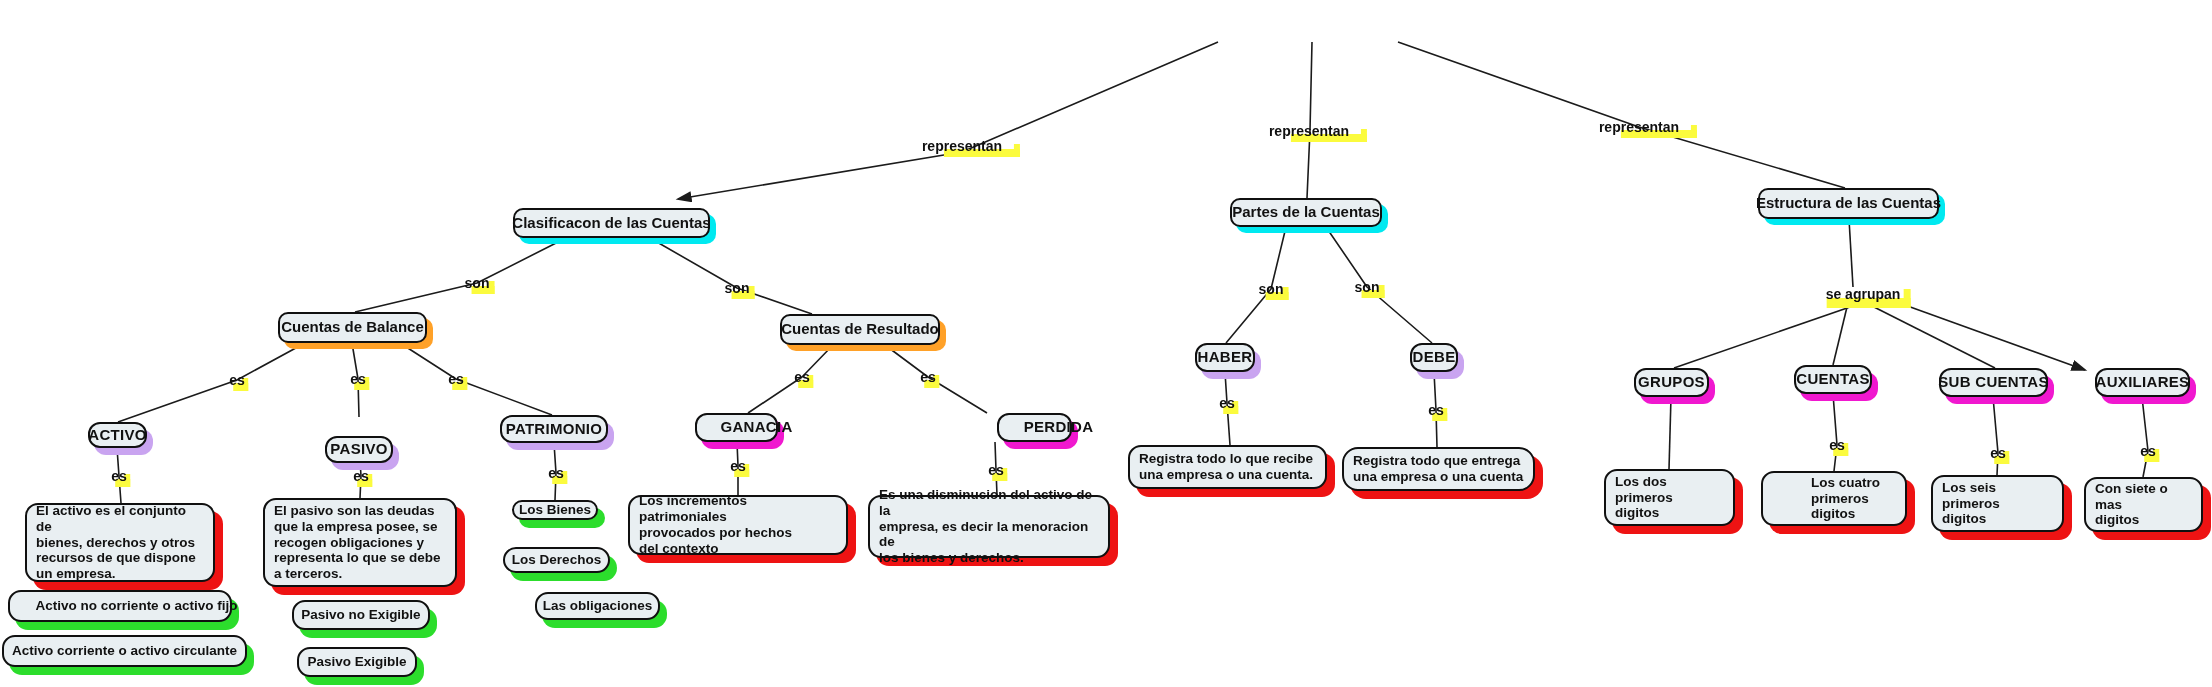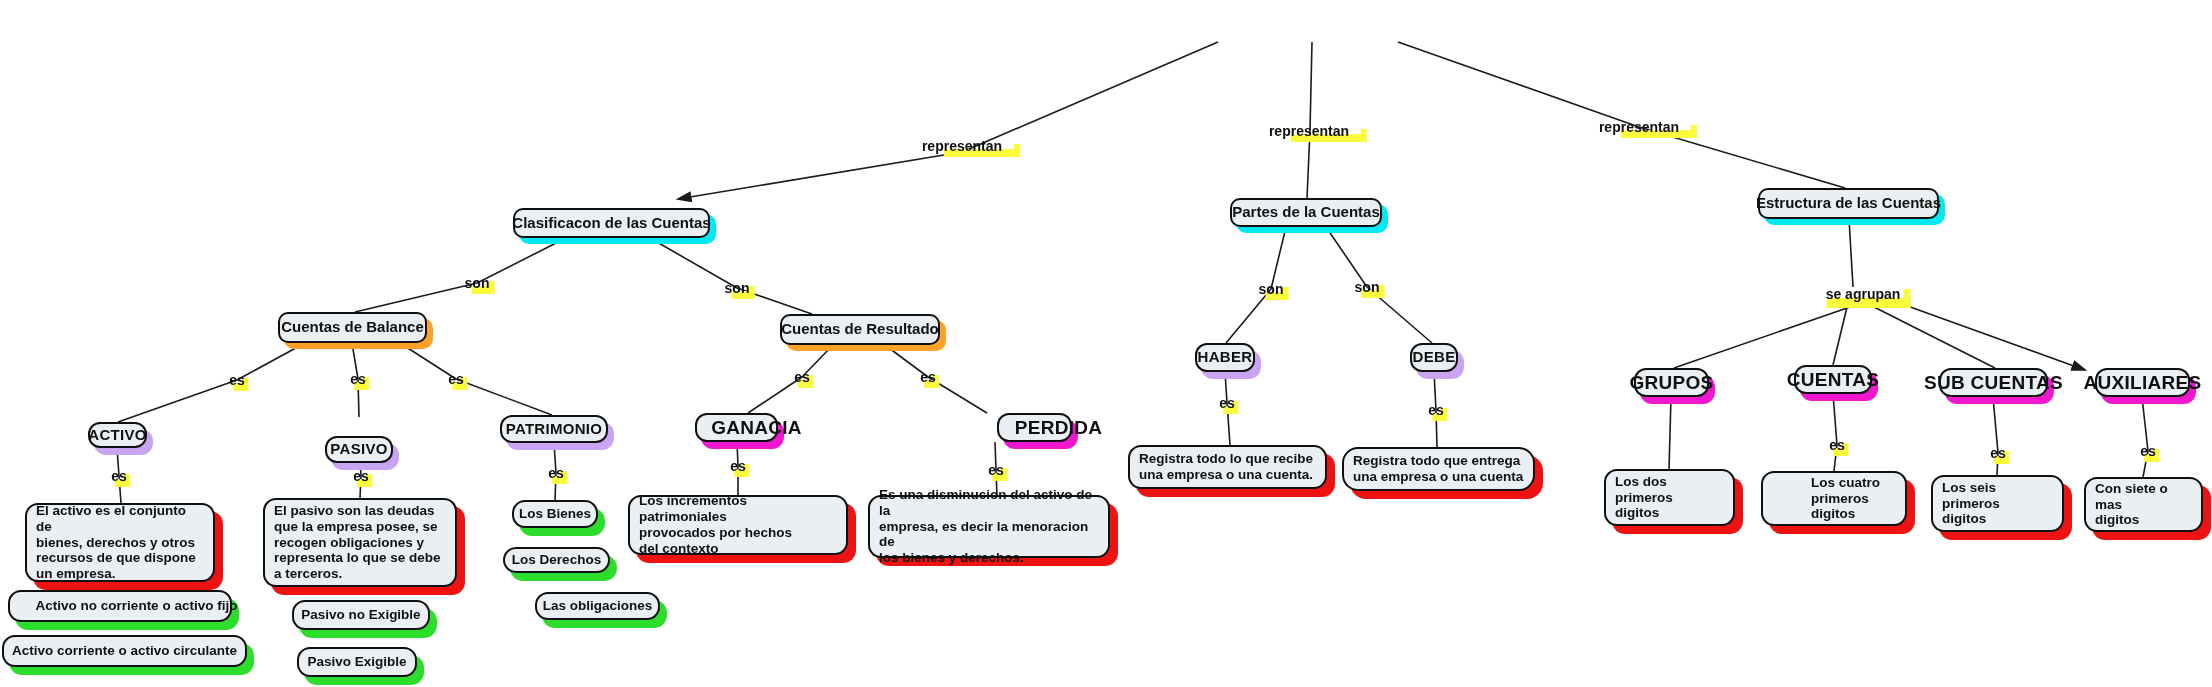--- a/index.html
+++ b/index.html
@@ -31,21 +31,21 @@
     font-weight: bold;
     display: flex;
     align-items: center;
     justify-content: center;
     text-align: center;
     line-height: 1.12;
   }
   .topic    { border-radius: 10px; font-size: 15px; box-shadow: 6px 6px 0 var(--cyan); padding: 0 8px; white-space: nowrap; }
   .subtopic { border-radius: 10px; font-size: 15px; box-shadow: 6px 6px 0 var(--orange); padding: 0 24px; white-space: nowrap; }
   .term     { border-radius: 12px; font-size: 15px; letter-spacing: .3px; box-shadow: 6px 7px 0 var(--purple); white-space: nowrap; }
-  .term2    { border-radius: 12px; font-size: 19px; letter-spacing: .3px; box-shadow: 6px 7px 0 var(--magenta); white-space: nowrap; }
+  .term2    { border-radius: 12px; font-size: 15px; letter-spacing: .3px; box-shadow: 6px 7px 0 var(--magenta); white-space: nowrap; }
   .desc     { border-radius: 13px; font-size: 13.5px; box-shadow: 8px 8px 0 var(--red);
               justify-content: flex-start; text-align: left; padding: 5px 9px;
               white-space: pre-line; line-height: 1.18; }
   .leaf     { border-radius: 13px; font-size: 13.5px; box-shadow: 7px 8px 0 var(--green); white-space: nowrap; padding: 0 6px; }
   .title-node {
     position: absolute;
     left: 988px; top: 2px; width: 649px; height: 38px;
     box-sizing: border-box;
     border: 2px solid #101010;
     border-radius: 13px;
@@ -176,21 +176,21 @@
       <div class="node desc" style="left: 1761px; top: 471px; width: 146px; height: 55px; padding-left: 48px;">Los cuatro primeros
 digitos</div>
       <div class="node desc" style="left: 1931px; top: 475px; width: 133px; height: 57px;">Los seis primeros
 digitos</div>
       <div class="node desc" style="left: 2084px; top: 477px; width: 119px; height: 55px;">Con siete o mas
 digitos</div>
       <div class="node leaf" style="left: 8px; top: 590px; width: 224px; height: 32px; padding-left: 39px;">Activo no corriente o activo fijo</div>
       <div class="node leaf" style="left: 2px; top: 635px; width: 245px; height: 32px;">Activo corriente o activo circulante</div>
       <div class="node leaf" style="left: 292px; top: 600px; width: 138px; height: 30px;">Pasivo no Exigible</div>
       <div class="node leaf" style="left: 297px; top: 647px; width: 120px; height: 30px;">Pasivo Exigible</div>
-      <div class="node leaf" style="left: 512px; top: 500px; width: 86px; height: 28px;">Los Bienes</div>
+      <div class="node leaf" style="left: 512px; top: 500px; width: 86px; height: 20px;">Los Bienes</div>
       <div class="node leaf" style="left: 503px; top: 547px; width: 107px; height: 26px;">Los Derechos</div>
       <div class="node leaf" style="left: 495px; top: 592px; width: 125px; height: 28px; margin-left: 40px;">Las obligaciones</div>
     </div>
   <div id="labels-layer">
       <span class="link-label" style="left: 962px; top: 146px;">representan</span>
       <span class="link-label" style="left: 1309px; top: 131px;">representan</span>
       <span class="link-label" style="left: 1639px; top: 127px;">representan</span>
       <span class="link-label" style="left: 477px; top: 283px;">son</span>
       <span class="link-label" style="left: 737px; top: 288px;">son</span>
       <span class="link-label" style="left: 237px; top: 380px;">es</span>

